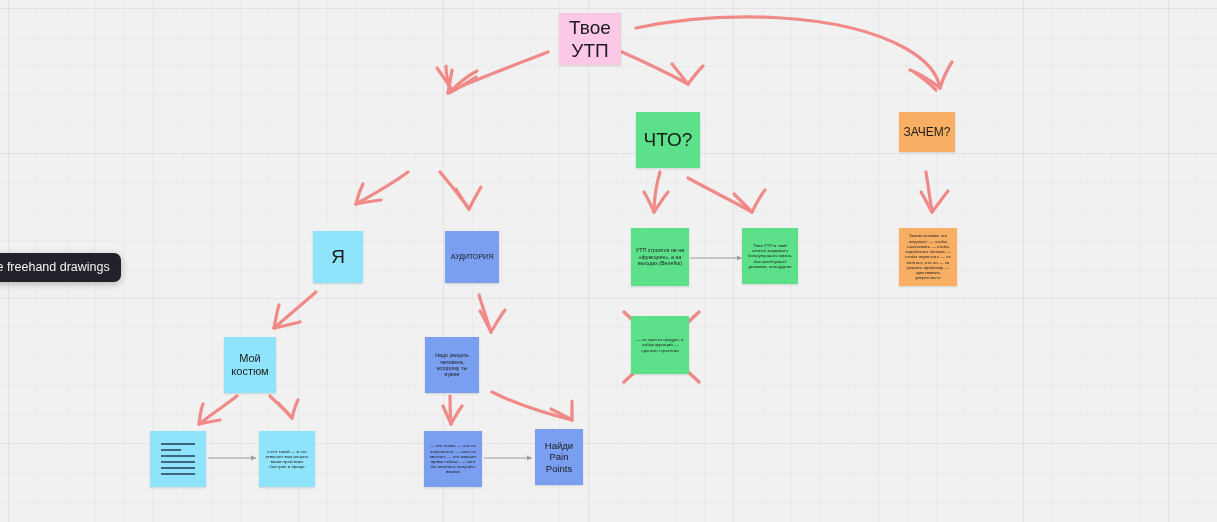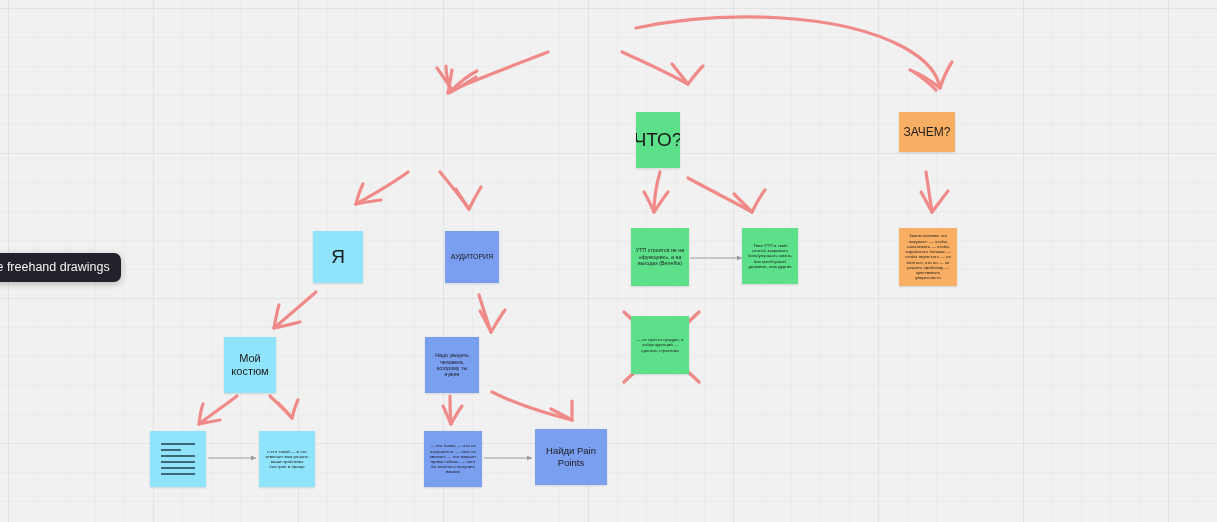--- a/index.html
+++ b/index.html
@@ -157,23 +157,26 @@
       <path d="M208 458 L 256 458"></path>
       <path d="M484 458 L 532 458"></path>
     </g>
     <g fill="#9b9b9b">
       <path d="M742 258 l -5 -2.4 l 0 4.8 z"></path>
       <path d="M256 458 l -5 -2.4 l 0 4.8 z"></path>
       <path d="M532 458 l -5 -2.4 l 0 4.8 z"></path>
     </g>
   </svg>
 
-
-
-  <div class="note big" style="left:636px; top:112px; width:44px; height:56px; background:#5de08a;">
+  <div class="note big" style="left:559px; top:13px; width:62px; height:52px; background:#fcc8e8;">
+    <span>Твое УТП</span>
+  </div>
+
+
+  <div class="note big" style="left:636px; top:112px; width:64px; height:56px; background:#5de08a;">
     <span>ЧТО?</span>
   </div>
 
   <div class="note" style="left:899px; top:112px; width:56px; height:40px; background:#f9af63; font-size:12px;">
     <span>ЗАЧЕМ?</span>
   </div>
 
   <div class="note big" style="left:313px; top:231px; width:50px; height:52px; background:#8fe4fb;">
     <span>Я</span>
   </div>
@@ -216,21 +219,21 @@
   </div>
 
   <div class="note micro" style="left:259px; top:431px; width:56px; height:56px; background:#8fe4fb;">
     <span>я кто такой — и это отвечает вам решать ваши проблемы быстрее и проще</span>
   </div>
 
   <div class="note micro" style="left:424px; top:431px; width:58px; height:56px; background:#7a9ef0;">
     <span>— что болит, — что не получается, — чего не хватает, — что мешает прямо сейчас, — чего бы хотелось получить взамен</span>
   </div>
 
-  <div class="note" style="left:535px; top:429px; width:72px; height:56px; background:#7a9ef0; font-size:9.5px;">
+  <div class="note" style="left:535px; top:429px; width:48px; height:56px; background:#7a9ef0; font-size:9.5px;">
     <span>Найди Pain Points</span>
   </div>
 
   <div class="tooltip" style="left:-18px; top:253px;">
     <span>te freehand drawings</span>
   </div>
 
 </div>
 
 </body></html>

